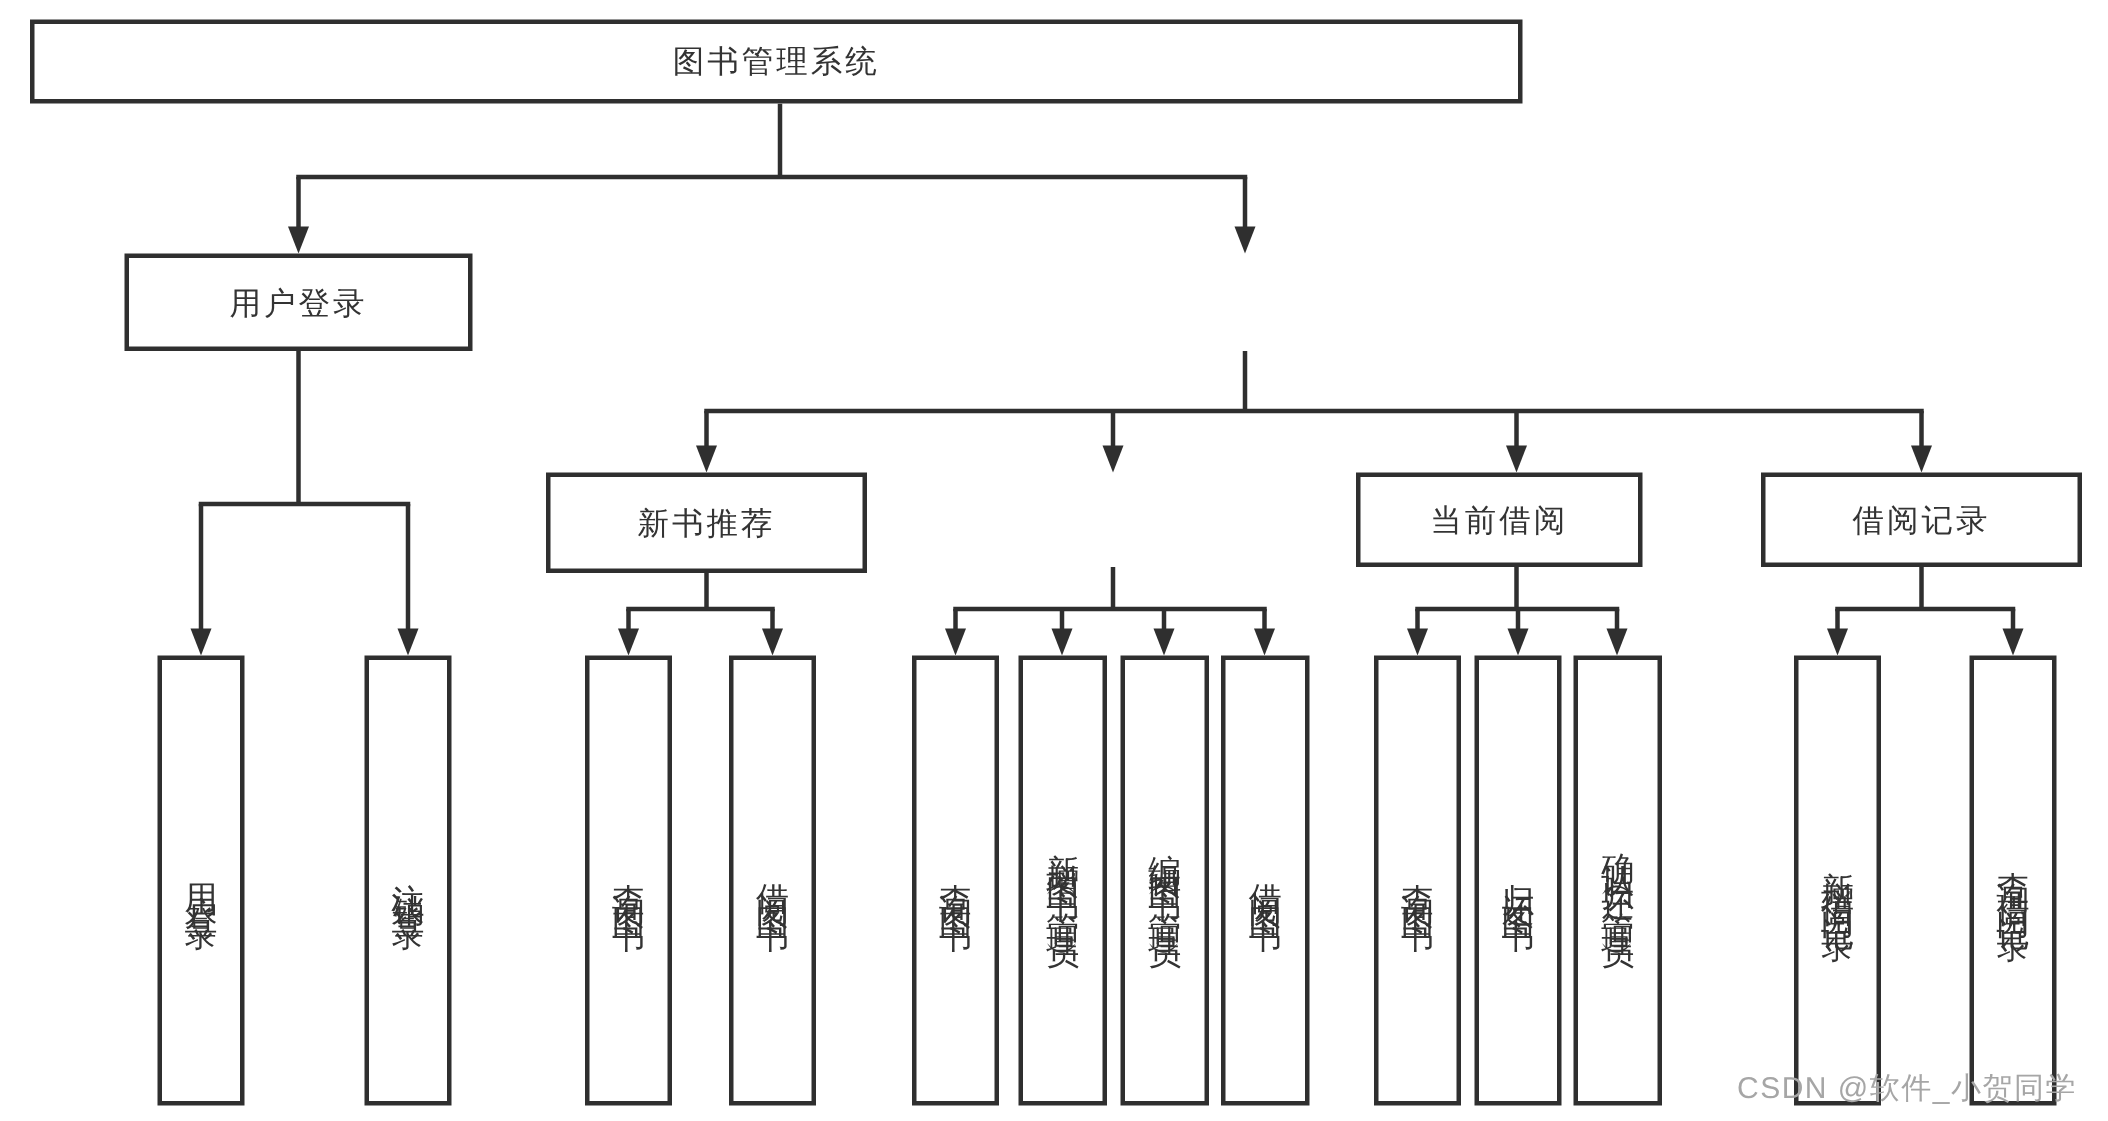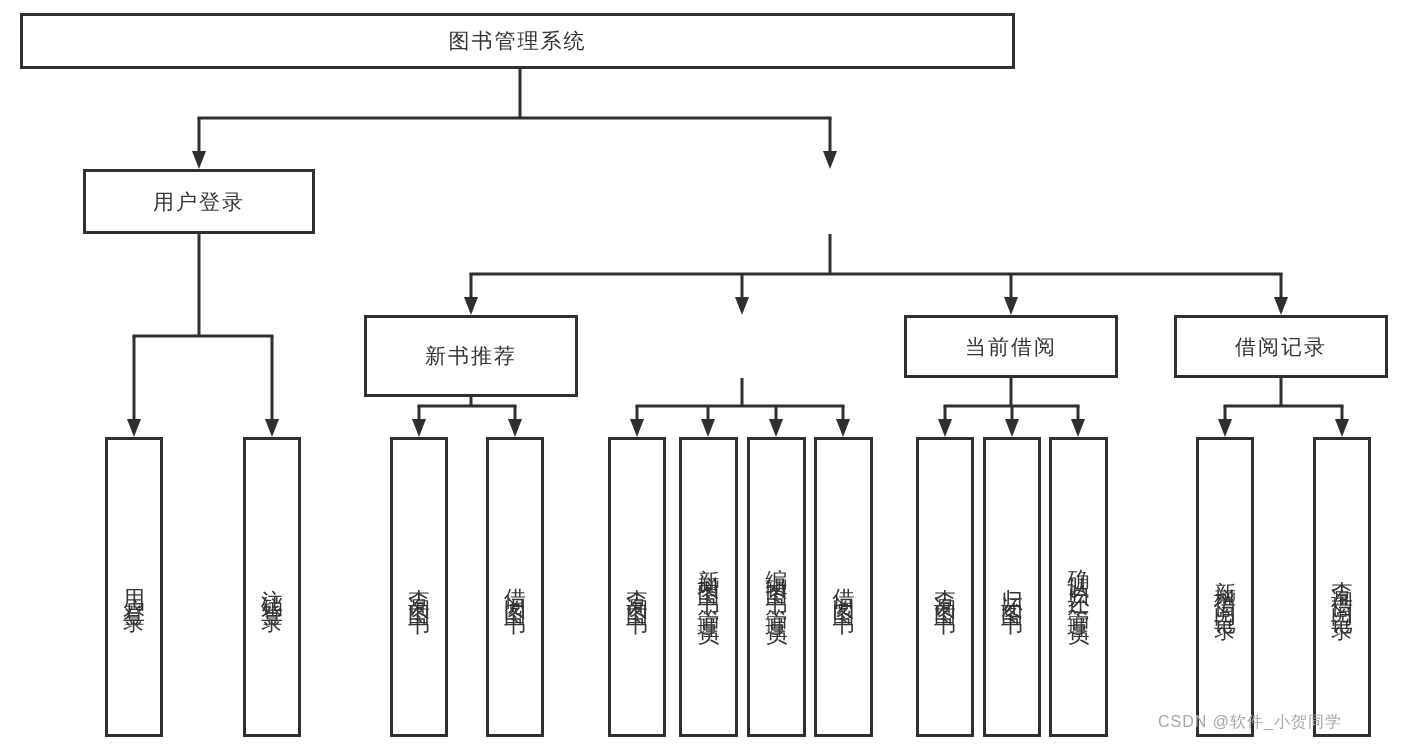--- a/index.html
+++ b/index.html
@@ -43,21 +43,21 @@
     letter-spacing: 8px;
     font-size: 22px;
     white-space: normal;
     line-height: 1;
   }
   .watermark {
     position: absolute;
     left: 1158px;
     top: 712px;
     z-index: 2;
-    font-size: 16px;
+    font-size: 20px;
     color: #a6a6a6;
     letter-spacing: 1px;
     white-space: nowrap;
   }
 </style>
 </head>
 <body>
 
 <div class="stage">
 
@@ -138,24 +138,24 @@
   </svg>
 
   <div class="node" style="left:20px;top:13px;width:995px;height:56px">
     <span class="lbl">图书管理系统</span>
   </div>
 
   <div class="node" style="left:83px;top:169px;width:232px;height:65px">
     <span class="lbl">用户登录</span>
   </div>
 
-  <div class="node" style="left:364px;top:315px;width:214px;height:82px">
+  <div class="node" style="left:364px;top:315px;width:214px;height:67px">
     <span class="lbl">新书推荐</span>
   </div>
-  <div class="node" style="left:904px;top:315px;width:214px;height:63px">
+  <div class="node" style="left:904px;top:315px;width:191px;height:63px">
     <span class="lbl">当前借阅</span>
   </div>
   <div class="node" style="left:1174px;top:315px;width:214px;height:63px">
     <span class="lbl">借阅记录</span>
   </div>
 
   <div class="node col" style="left:105px;top:437px;width:58px;height:300px">
     <span class="lbl">用户登录</span>
   </div>
   <div class="node col" style="left:243px;top:437px;width:58px;height:300px">

